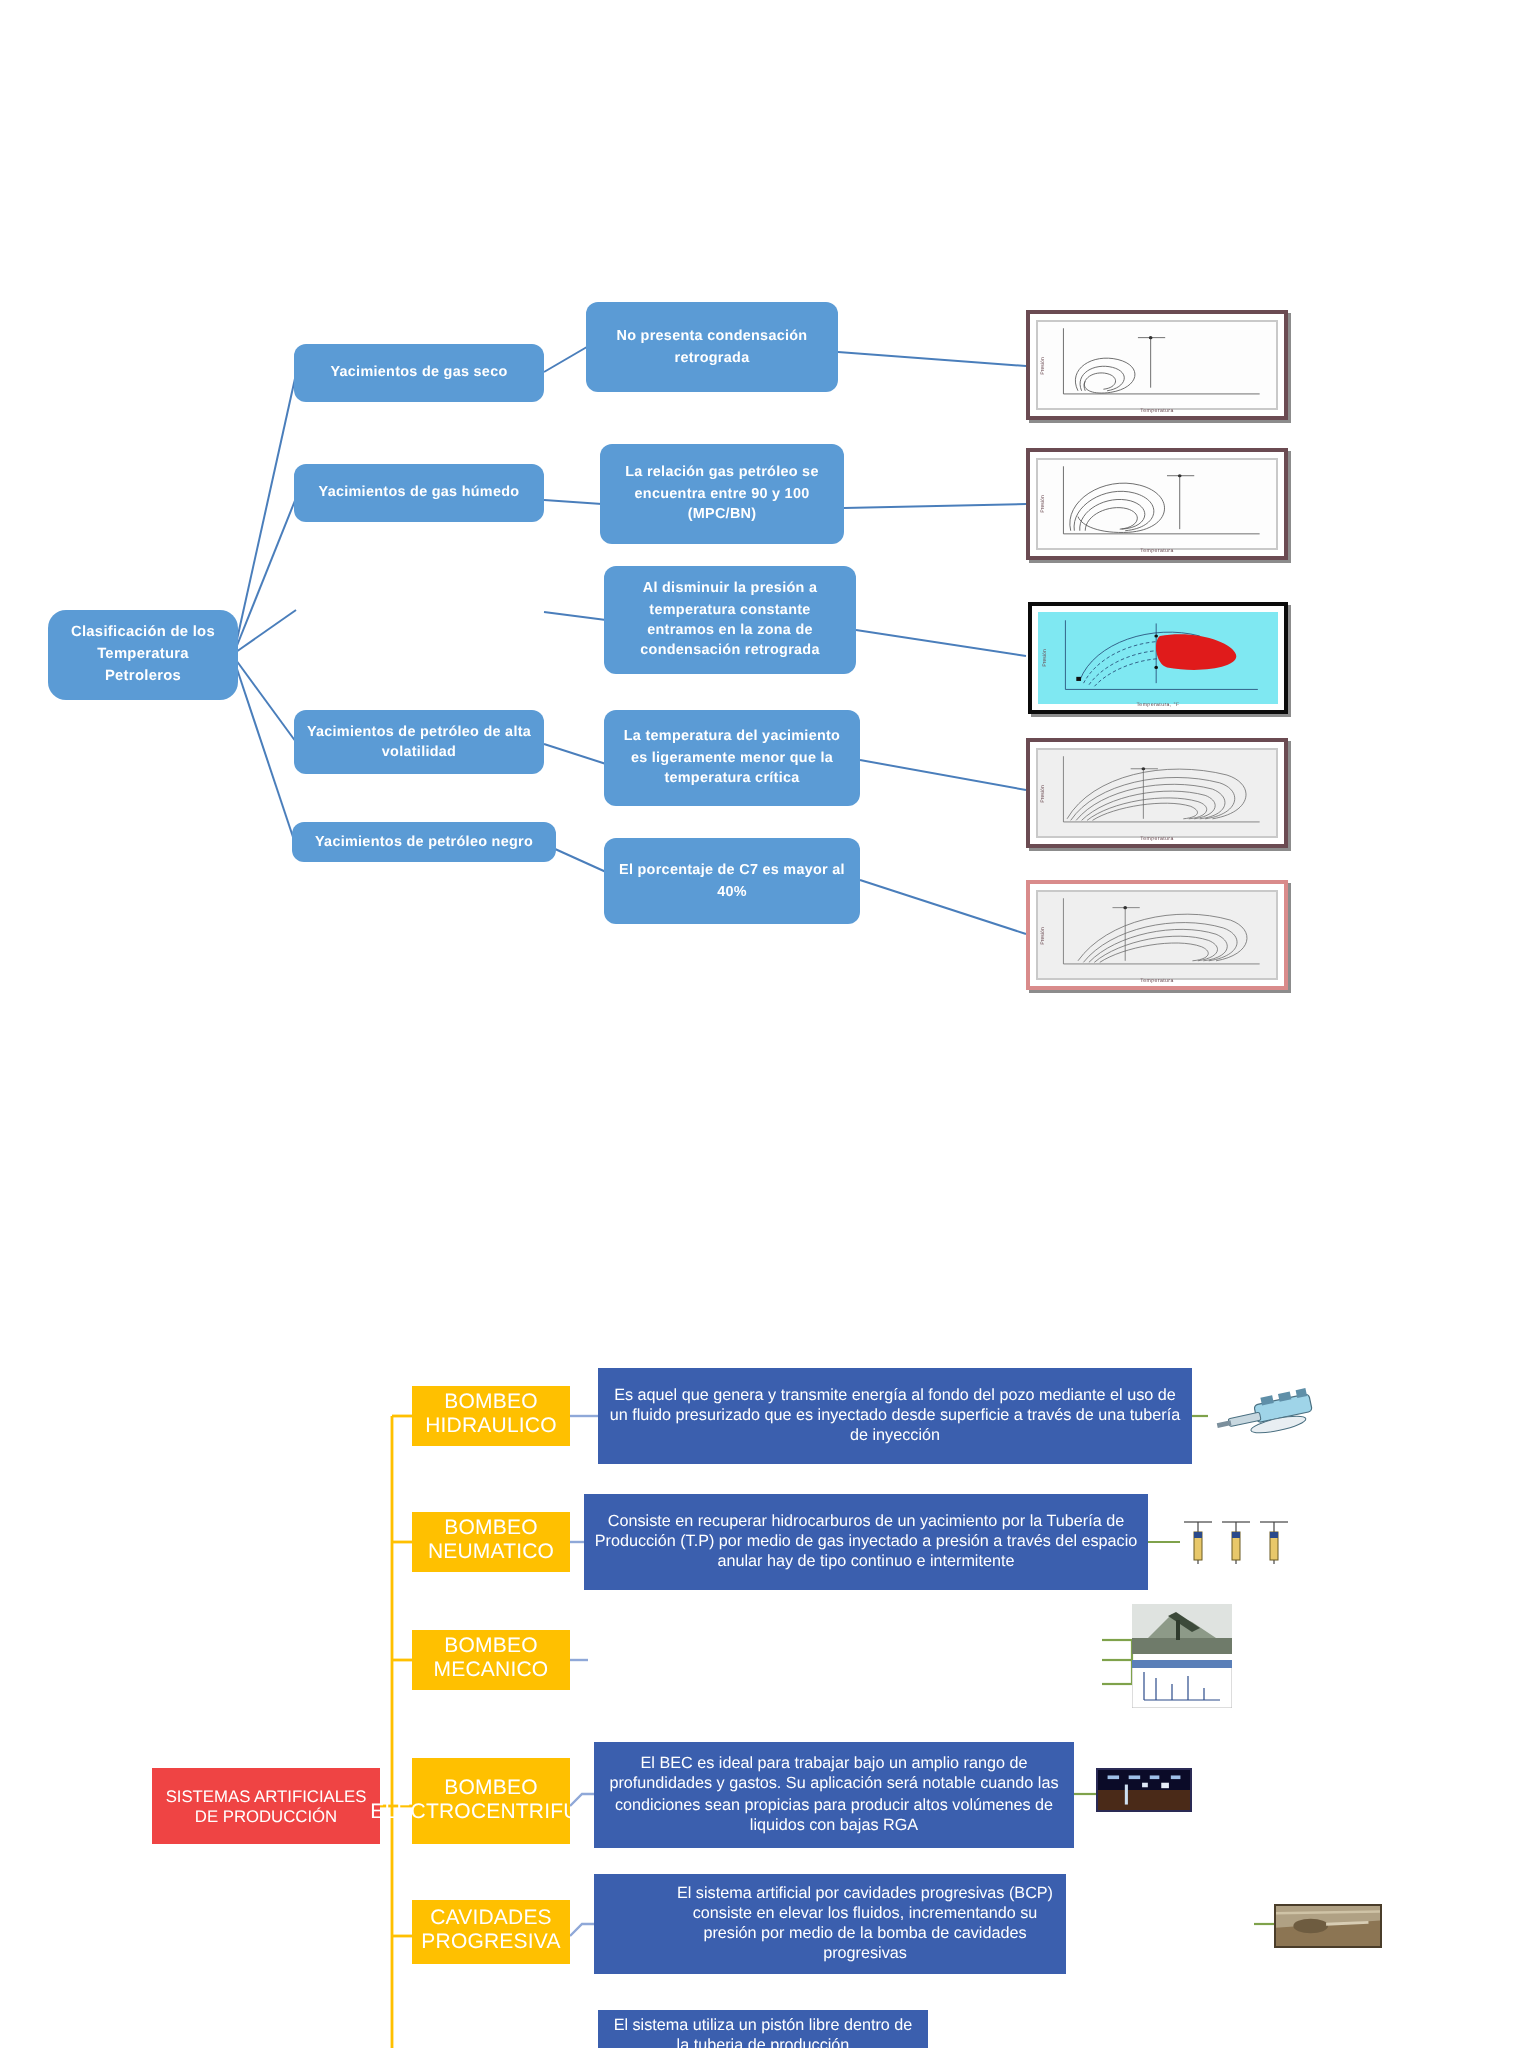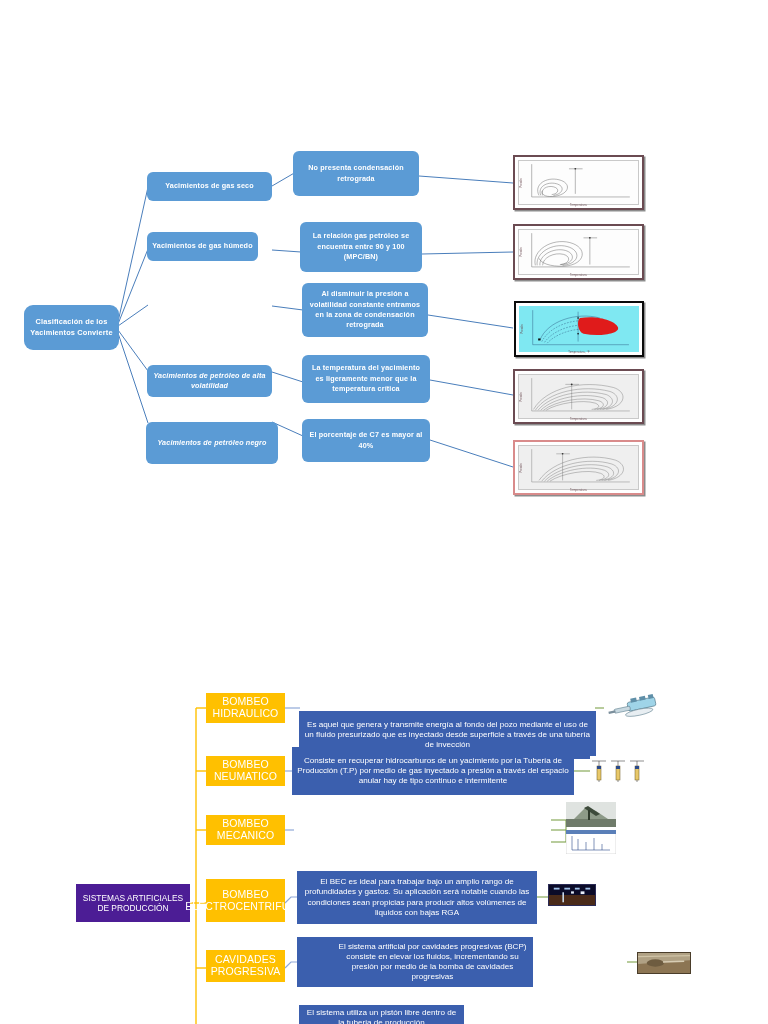--- a/index.html
+++ b/index.html
@@ -46,21 +46,21 @@
     position:absolute;left:2px;top:50%;transform:translateY(-50%) rotate(-90deg);
     font-size:2.6px;color:#6b4b52;white-space:nowrap;
   }
 
   
   #diagram-two{position:absolute;left:0;top:660px;width:768px;height:364px;}
   .d2-svg{position:absolute;left:0;top:0;width:768px;height:364px;overflow:visible;}
 
   .d2-root{
     position:absolute;box-sizing:border-box;
-    background:#4c1d95;color:#ffffff;
+    background:#ef4444;color:#ffffff;
     display:flex;align-items:center;justify-content:center;text-align:center;
     font-size:8.4px;line-height:1.25;font-weight:400;padding:2px;
   }
   .d2-cat{
     position:absolute;box-sizing:border-box;
     background:#FFC000;color:#ffffff;
     display:flex;align-items:center;justify-content:center;text-align:center;
     font-size:10.5px;line-height:1.12;font-weight:400;padding:15px 2px;
     letter-spacing:.1px;
   }
@@ -102,44 +102,44 @@
 
       <path d="M419 176 L513 183"></path>
       <path d="M422 254 L513 252"></path>
       <path d="M428 315 L513 328"></path>
       <path d="M430 380 L513 395"></path>
       <path d="M430 440 L513 467"></path>
     </g>
   </svg>
 
   <div class="d1-node d1-root" style="left:24px;top:305px;width:95px;height:45px;">
-    <span>Clasificación de los Yacimientos Convierte</span>
+    <span>Clasificación de los Temperatura Petroleros</span>
   </div>
 
   <div class="d1-node" style="left:147px;top:172px;width:125px;height:29px;">
     <span>Yacimientos de gas seco</span>
   </div>
-  <div class="d1-node" style="left:147px;top:232px;width:111px;height:29px;">
+  <div class="d1-node" style="left:147px;top:232px;width:125px;height:29px;">
     <span>Yacimientos de gas húmedo</span>
   </div>
-  <div class="d1-node" style="left:147px;top:365px;width:125px;height:32px;font-style:italic;">
+  <div class="d1-node" style="left:147px;top:355px;width:125px;height:32px;">
     <span>Yacimientos de petróleo de alta volatilidad</span>
   </div>
-  <div class="d1-node" style="left:146px;top:422px;width:132px;height:42px;font-style:italic;">
+  <div class="d1-node" style="left:146px;top:411px;width:132px;height:20px;">
     <span>Yacimientos de petróleo negro</span>
   </div>
 
   <div class="d1-node" style="left:293px;top:151px;width:126px;height:45px;">
     <span>No presenta condensación retrograda</span>
   </div>
   <div class="d1-node" style="left:300px;top:222px;width:122px;height:50px;">
     <span>La relación gas petróleo se encuentra entre 90 y 100 (MPC/BN)</span>
   </div>
   <div class="d1-node" style="left:302px;top:283px;width:126px;height:54px;">
-    <span>Al disminuir la presión a volatilidad constante entramos en la zona de condensación retrograda</span>
+    <span>Al disminuir la presión a temperatura constante entramos en la zona de condensación retrograda</span>
   </div>
   <div class="d1-node" style="left:302px;top:355px;width:128px;height:48px;">
     <span>La temperatura del yacimiento es ligeramente menor que la temperatura crítica</span>
   </div>
   <div class="d1-node" style="left:302px;top:419px;width:128px;height:43px;">
     <span>El porcentaje de C7 es mayor al 40%</span>
   </div>
 
   <div class="thumb" style="left:513px;top:155px;width:131px;height:55px;">
     <div class="thumb-inner">
@@ -296,21 +296,21 @@
   <div class="d2-cat" style="left:206px;top:155px;width:79px;height:30px;">
     <span>BOMBEO MECANICO</span>
   </div>
   <div class="d2-cat" style="left:206px;top:219px;width:79px;height:43px;">
     <span>BOMBEO ELECTROCENTRIFUGO</span>
   </div>
   <div class="d2-cat" style="left:206px;top:290px;width:79px;height:32px;">
     <span>CAVIDADES PROGRESIVA</span>
   </div>
 
-  <div class="d2-desc" style="left:299px;top:24px;width:297px;height:48px;margin-top:27px;">
+  <div class="d2-desc" style="left:299px;top:24px;width:297px;height:48px;">
     <span>Es aquel que genera y transmite energía al fondo del pozo mediante el uso de un fluido presurizado que es inyectado desde superficie a través de una tubería de inyección</span>
   </div>
   <div class="d2-desc" style="left:292px;top:87px;width:282px;height:48px;">
     <span>Consiste en recuperar hidrocarburos de un yacimiento por la Tubería de Producción (T.P) por medio de gas inyectado a presión a través del espacio anular hay de tipo continuo e intermitente</span>
   </div>
   <div class="d2-desc" style="left:297px;top:211px;width:240px;height:53px;">
     <span>El BEC es ideal para trabajar bajo un amplio rango de profundidades y gastos. Su aplicación será notable cuando las condiciones sean propicias para producir altos  volúmenes de liquidos con bajas RGA</span>
   </div>
   <div class="d2-desc" style="left:297px;top:277px;width:236px;height:50px;padding-left:40px;">
     <span>El sistema artificial por cavidades progresivas (BCP) consiste en elevar los fluidos, incrementando su presión por medio de la bomba de cavidades progresivas</span>

